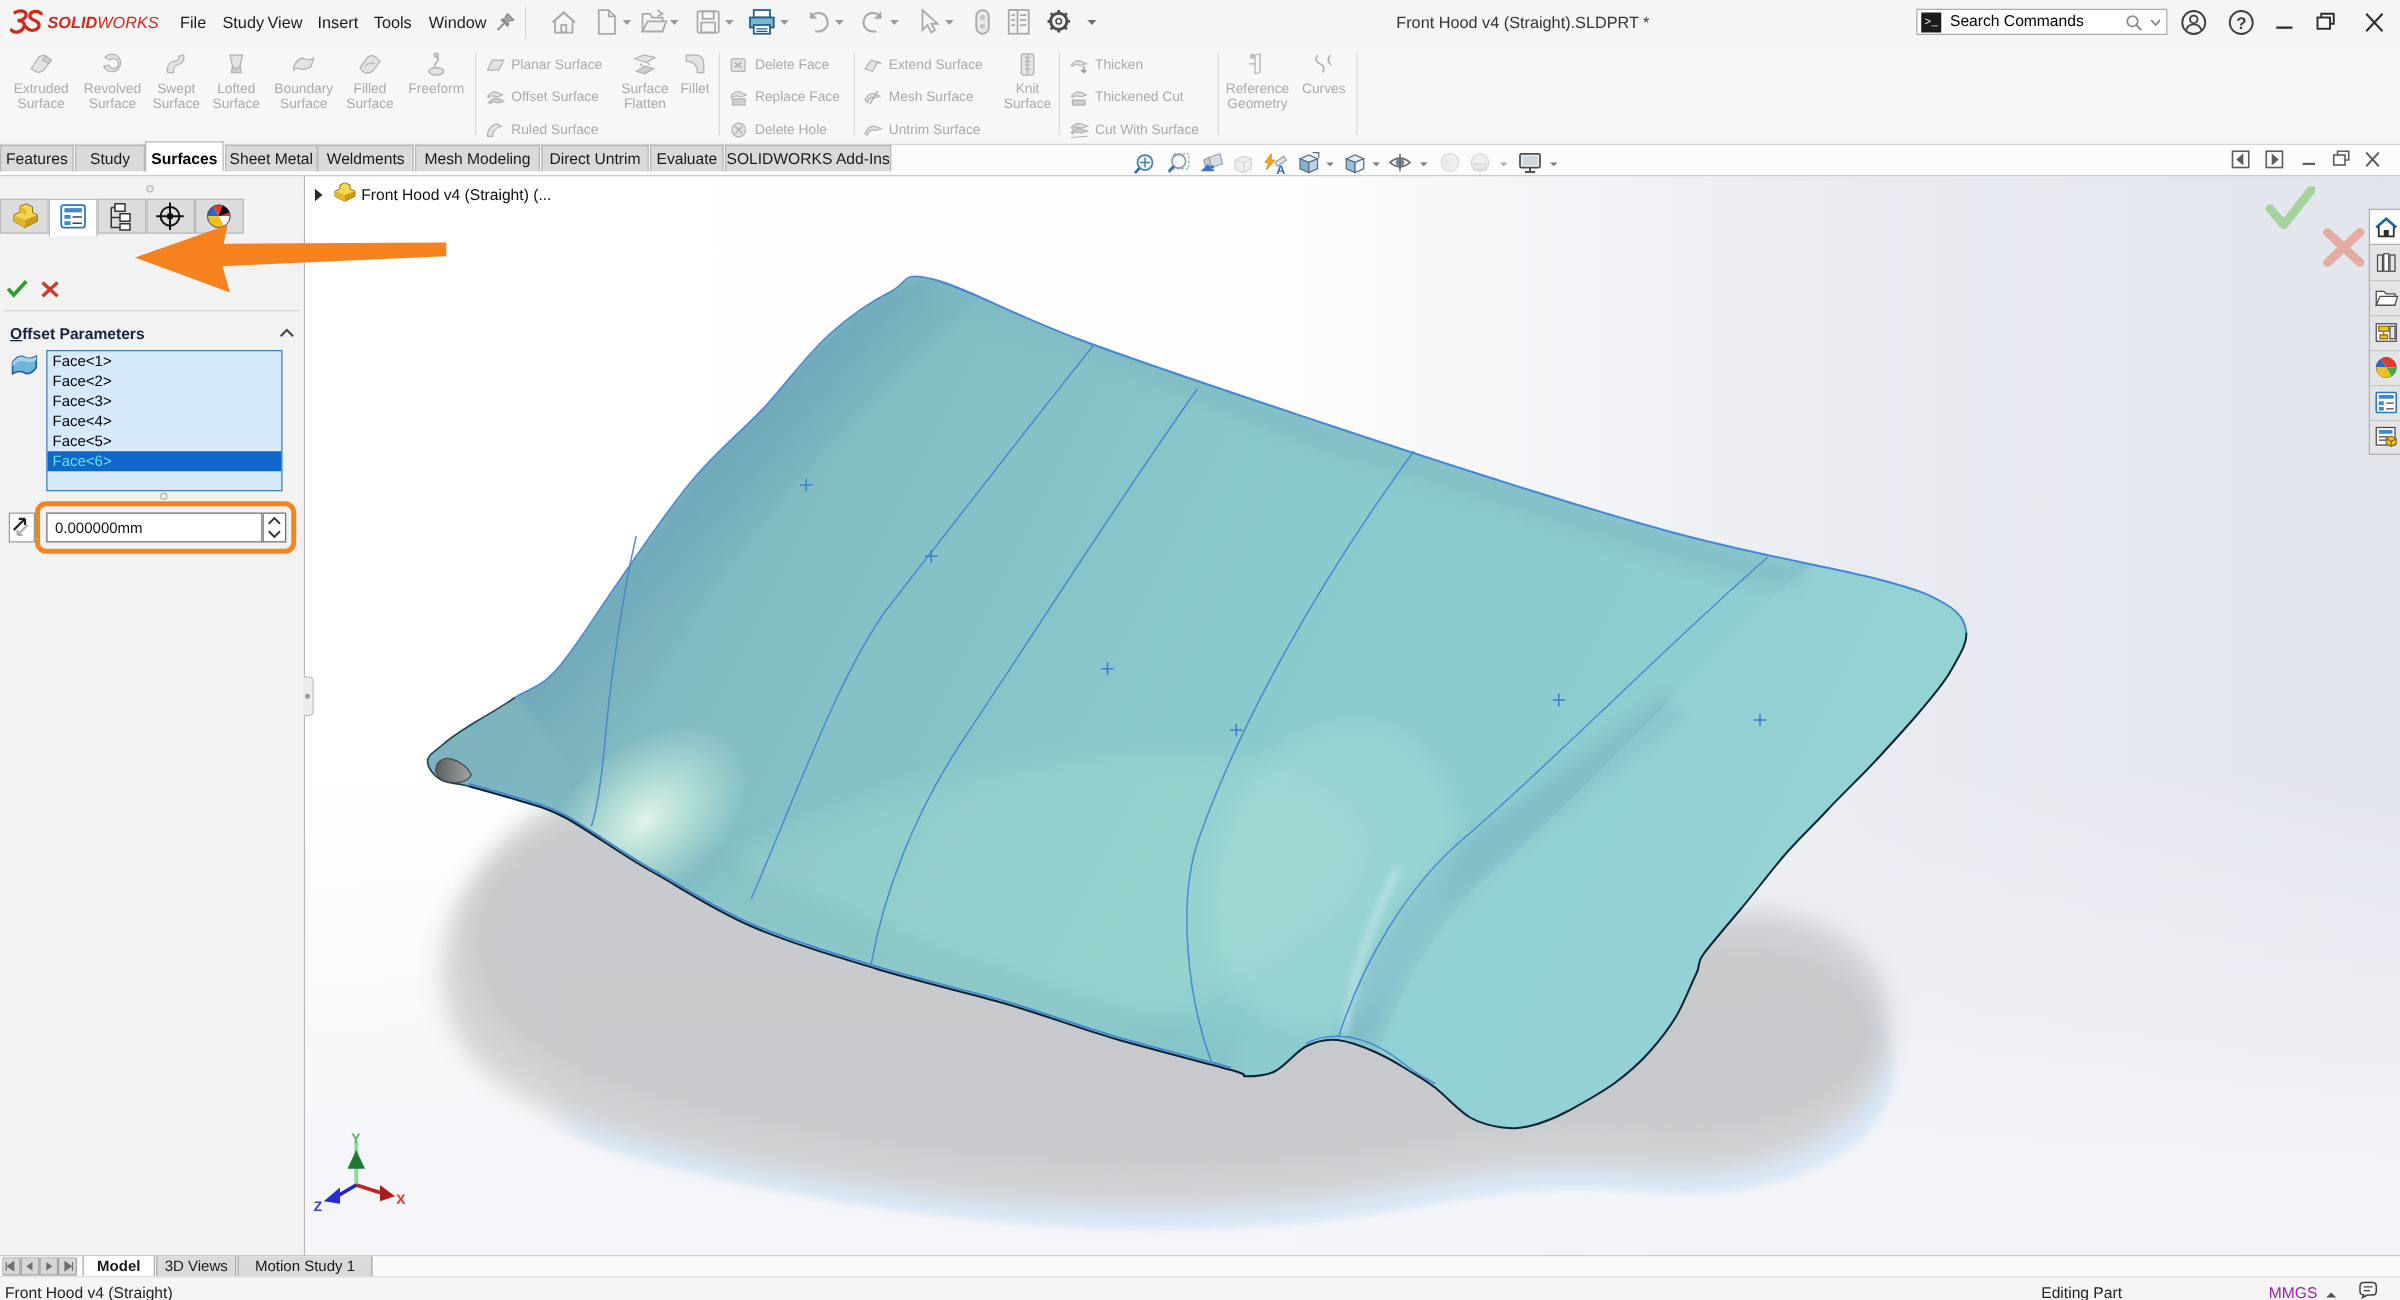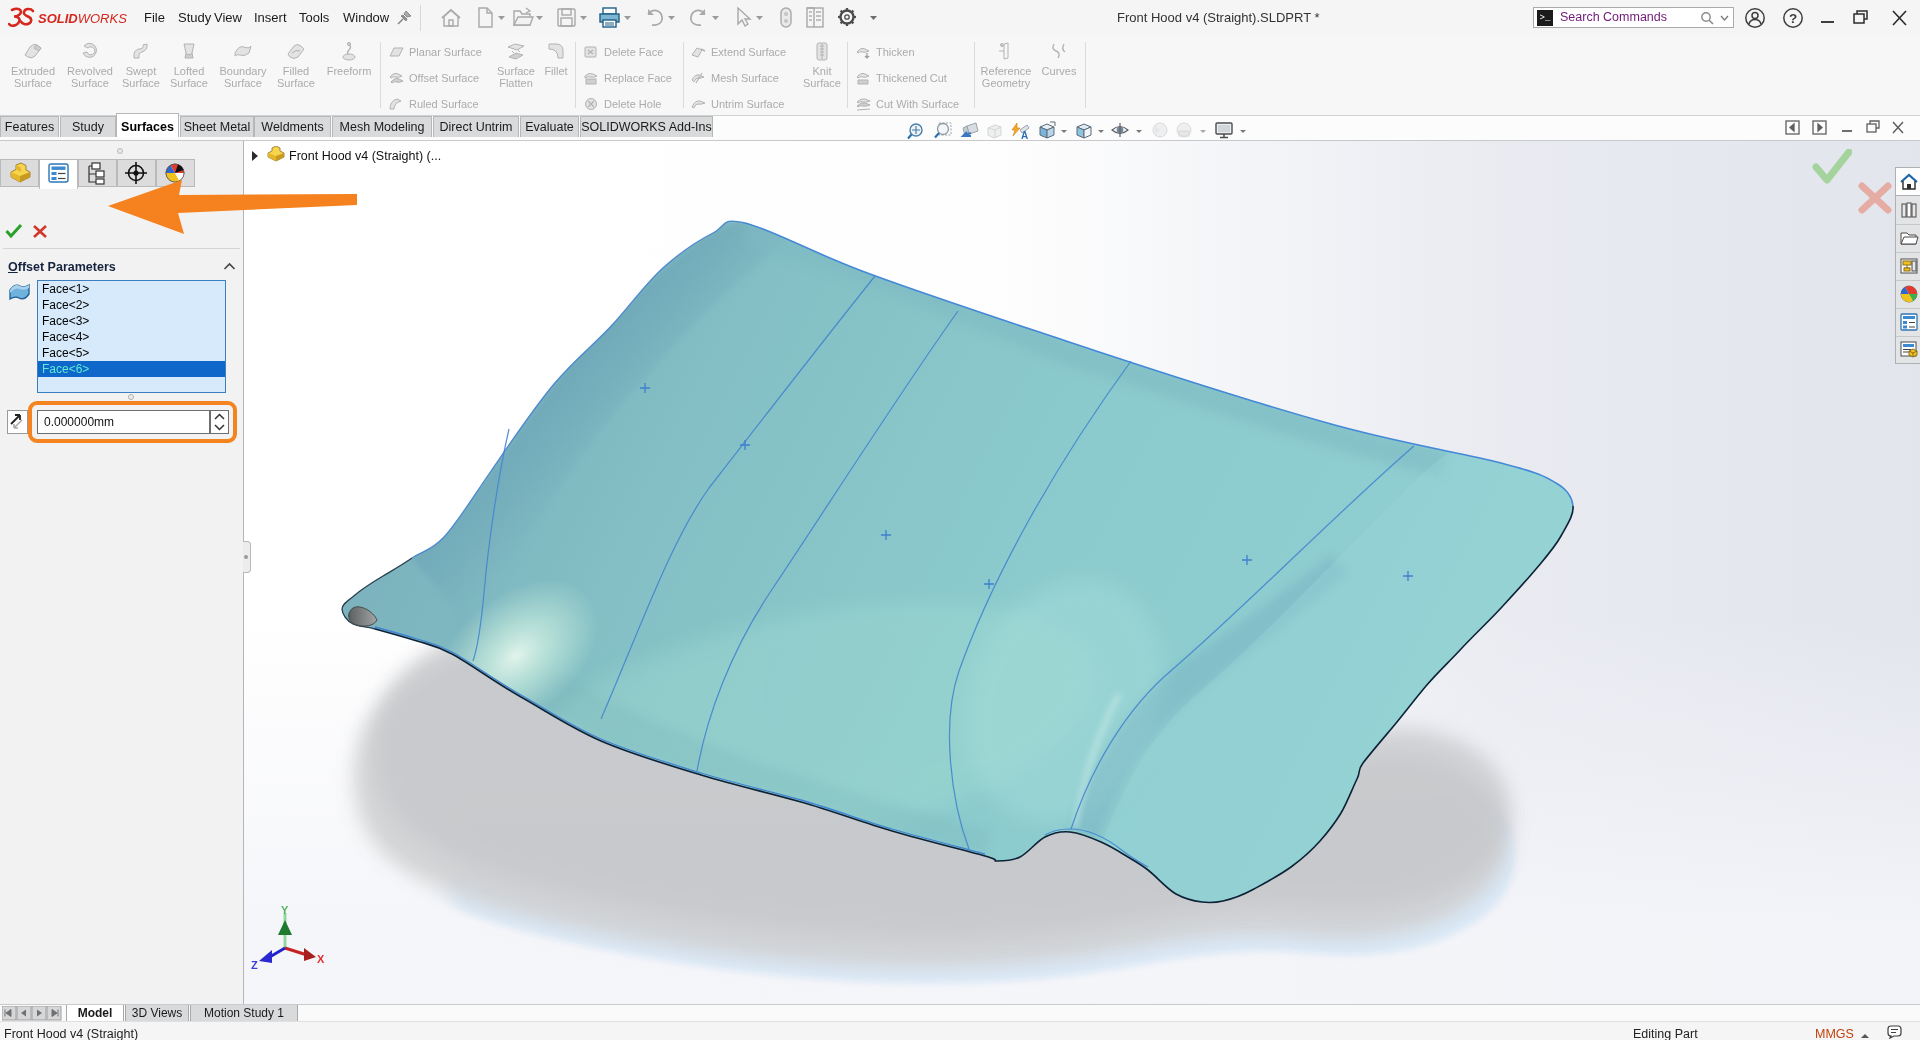--- a/index.html
+++ b/index.html
@@ -6,21 +6,21 @@
 html,body { width:1920px; height:1040px; overflow:hidden; font-family:"Liberation Sans", sans-serif; }
 .abs { position:absolute; }
 #app { position:relative; width:1908px; height:1040px; background:#f0f0f0;text-decoration:underline; }
 
 
 #titlebar { position:absolute; left:0; top:0; width:1920px; height:36px; background:#f5f5f5; }
 #titlebar .menu { position:absolute; top:0; height:36px; line-height:36px; font-size:13px; color:#1a1a1a; }
 #doctitle { position:absolute; top:0; height:36px; line-height:36px; font-size:13px; color:#333; }
 #searchbox { position:absolute; left:1533px; top:7px; width:201px; height:21px; background:#fff; border:1px solid #ababab; }
 #searchbox .sicon { position:absolute; left:3px; top:2px; width:16px; height:16px; background:#1b1b1b; color:#fff; font-size:9px; line-height:16px; text-align:center; font-family:"Liberation Mono",monospace; }
-#searchbox .stext { position:absolute; left:26px; top:0; height:19px; line-height:19px; font-size:12.5px; color:#701a75; }
+#searchbox .stext { position:absolute; left:26px; top:0; height:19px; line-height:19px; font-size:12.5px; color:#000000; }
 
 
 #ribbon { position:absolute; left:0; top:36px; width:1920px; height:80px; background:#f7f7f8; border-bottom:1px solid #d2d3d5; }
 .rsep { position:absolute; top:6px; height:66px; width:1px; background:#dadbdc; }
 .bigbtn { position:absolute; top:3px; width:52px; height:74px; text-align:center; color:#ababab; font-size:11px; line-height:11.5px; }
 .bigbtn svg { display:block; margin:2px auto 4px auto; }
 .rowbtn { position:absolute; height:22px; color:#ababab; font-size:11px; line-height:22px; white-space:nowrap; }
 .rowbtn svg { position:absolute; left:0; top:3px; }
 .rowbtn span { position:absolute; left:21px; top:0; }
 
@@ -770,21 +770,21 @@
         <path d="M55,7 L50,3.5 L50,10.5 Z M56,3.5 L56,10.5" fill="#707070" stroke="#707070"></path>
       </g>
     </svg>
     <div class="mtab active" style="left:66px;width:58px">Model</div>
     <div class="mtab" style="left:125px;width:64px">3D Views</div>
     <div class="mtab" style="left:190px;width:108px">Motion Study 1</div>
   </div>
   <div id="statusbar">
     <div class="abs" style="left:4px;top:5px">Front Hood v4 (Straight)</div>
     <div class="abs" style="left:1633px;top:5px">Editing Part</div>
-    <div class="abs" style="left:1815px;top:5px;color:#c2410c">MMGS</div>
+    <div class="abs" style="left:1815px;top:5px;color:#a21caf">MMGS</div>
     <svg class="abs" style="left:1860px;top:11px" width="10" height="6" viewBox="0 0 10 6">
         <path d="M1,5 L5,1 L9,5" fill="#555"></path>
       </svg>
     <svg class="abs" style="left:1886px;top:2px" width="17" height="15" viewBox="0 0 17 15">
         <path d="M2,5 Q2,2 5,2 L12,2 Q15,2 15,5 L15,9 Q15,12 12,12 L8,12 L4,14 L5,12 Q2,12 2,9 Z" fill="#fdfdfd" stroke="#3f3f3f" stroke-width="1.2"></path>
         <path d="M5,5.5 L12,5.5 M5,8.5 L10,8.5" stroke="#3f3f3f" stroke-width="1.1"></path>
       </svg>
   </div>
 
 </div>

